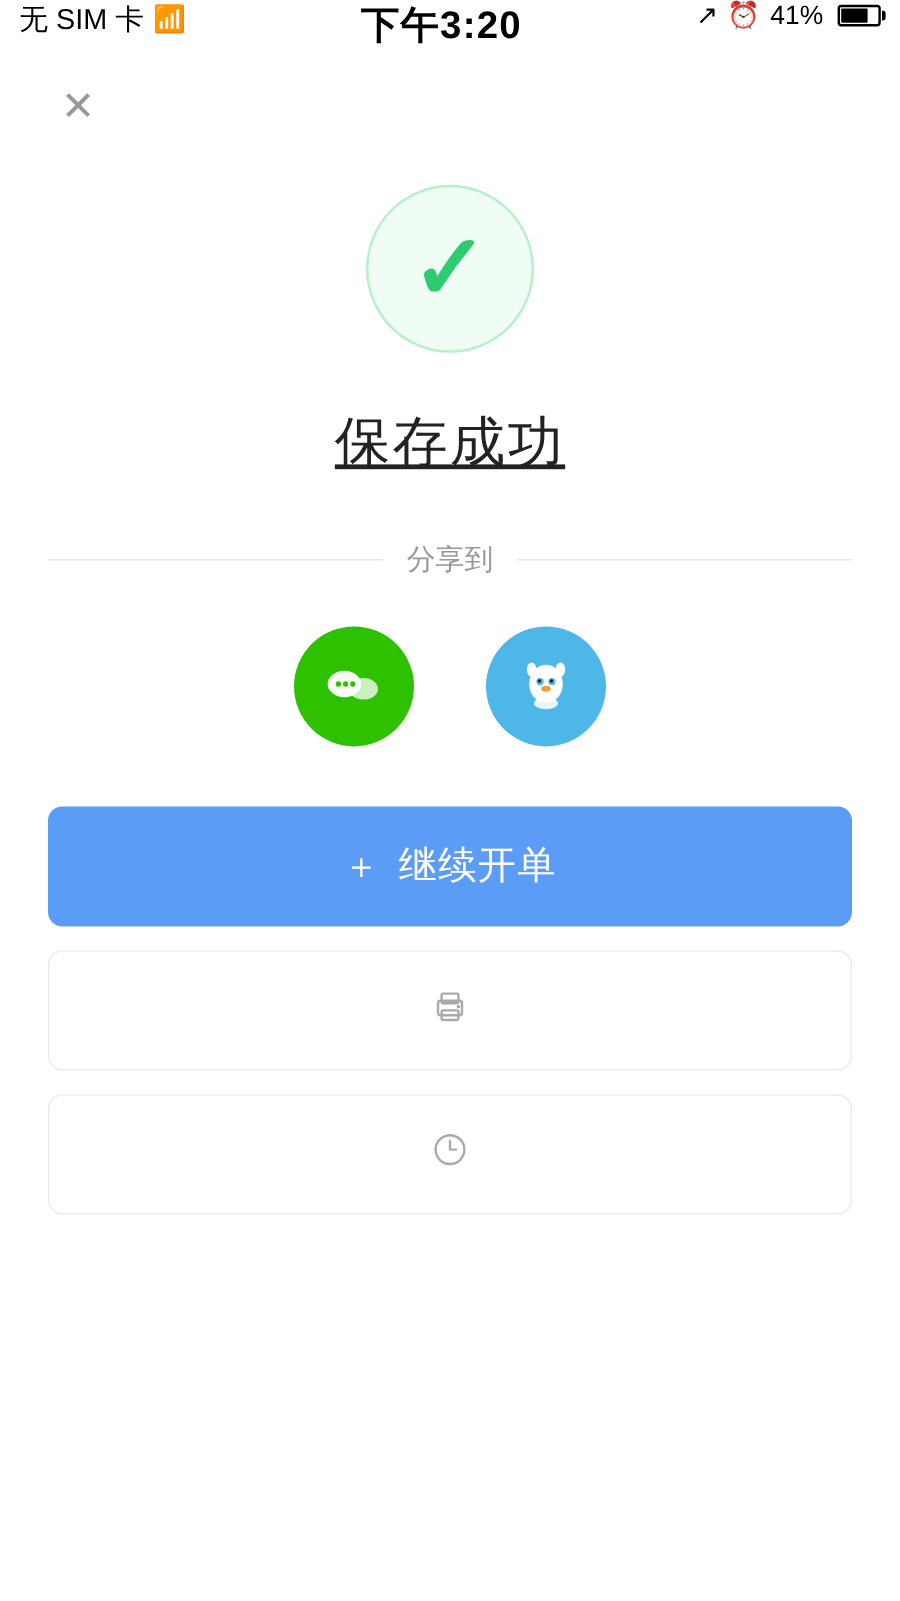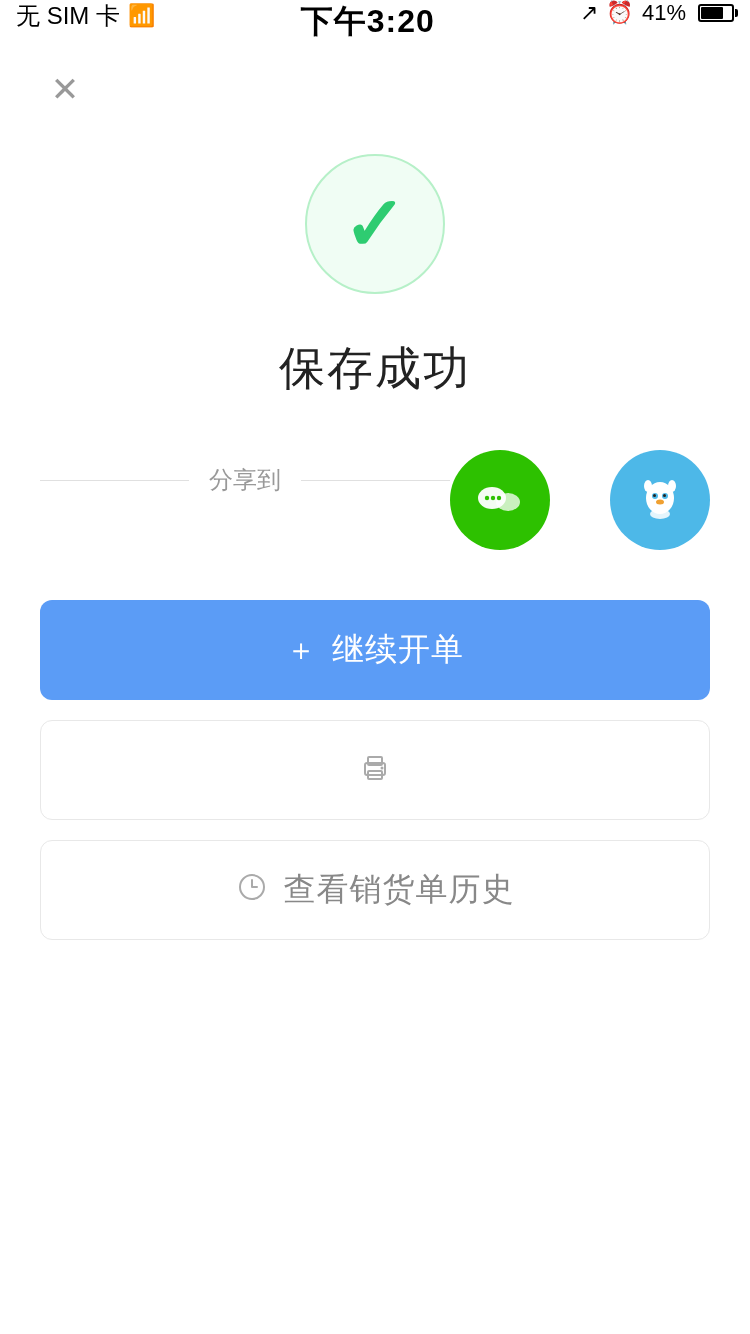--- a/index.html
+++ b/index.html
@@ -123,27 +123,28 @@
       margin-bottom: 44px;
     }
 
     
     .success-title {
       font-size: 46px;
       font-weight: 500;
       color: #222222;
       margin-bottom: 50px;
       letter-spacing: 2px;
+      text-decoration: underline;
     }
 
     
     .share-section {
       width: 100%;
       display: flex;
-      flex-direction: row;
+      flex-direction: column;
       align-items: center;
       margin-bottom: 50px;
     }
     .share-divider-row {
       width: 100%;
       display: flex;
       align-items: center;
       gap: 20px;
       margin-bottom: 40px;
     }
@@ -308,17 +309,16 @@
       </span>
     </button>
 
     <button class="action-btn action-btn-secondary">
       <span class="btn-icon">
         <svg width="32" height="32" viewBox="0 0 32 32" fill="none">
           <circle cx="16" cy="16" r="12" stroke="#aaa" stroke-width="2" fill="none"></circle>
           <polyline points="16,9 16,16 21,16" stroke="#aaa" stroke-width="2" stroke-linecap="round" stroke-linejoin="round"></polyline>
         </svg>
       </span>
-      <span class="btn-label">查看销货单历史</span>
     </button>
 
   </div>
 </div>
 
 </body></html>

